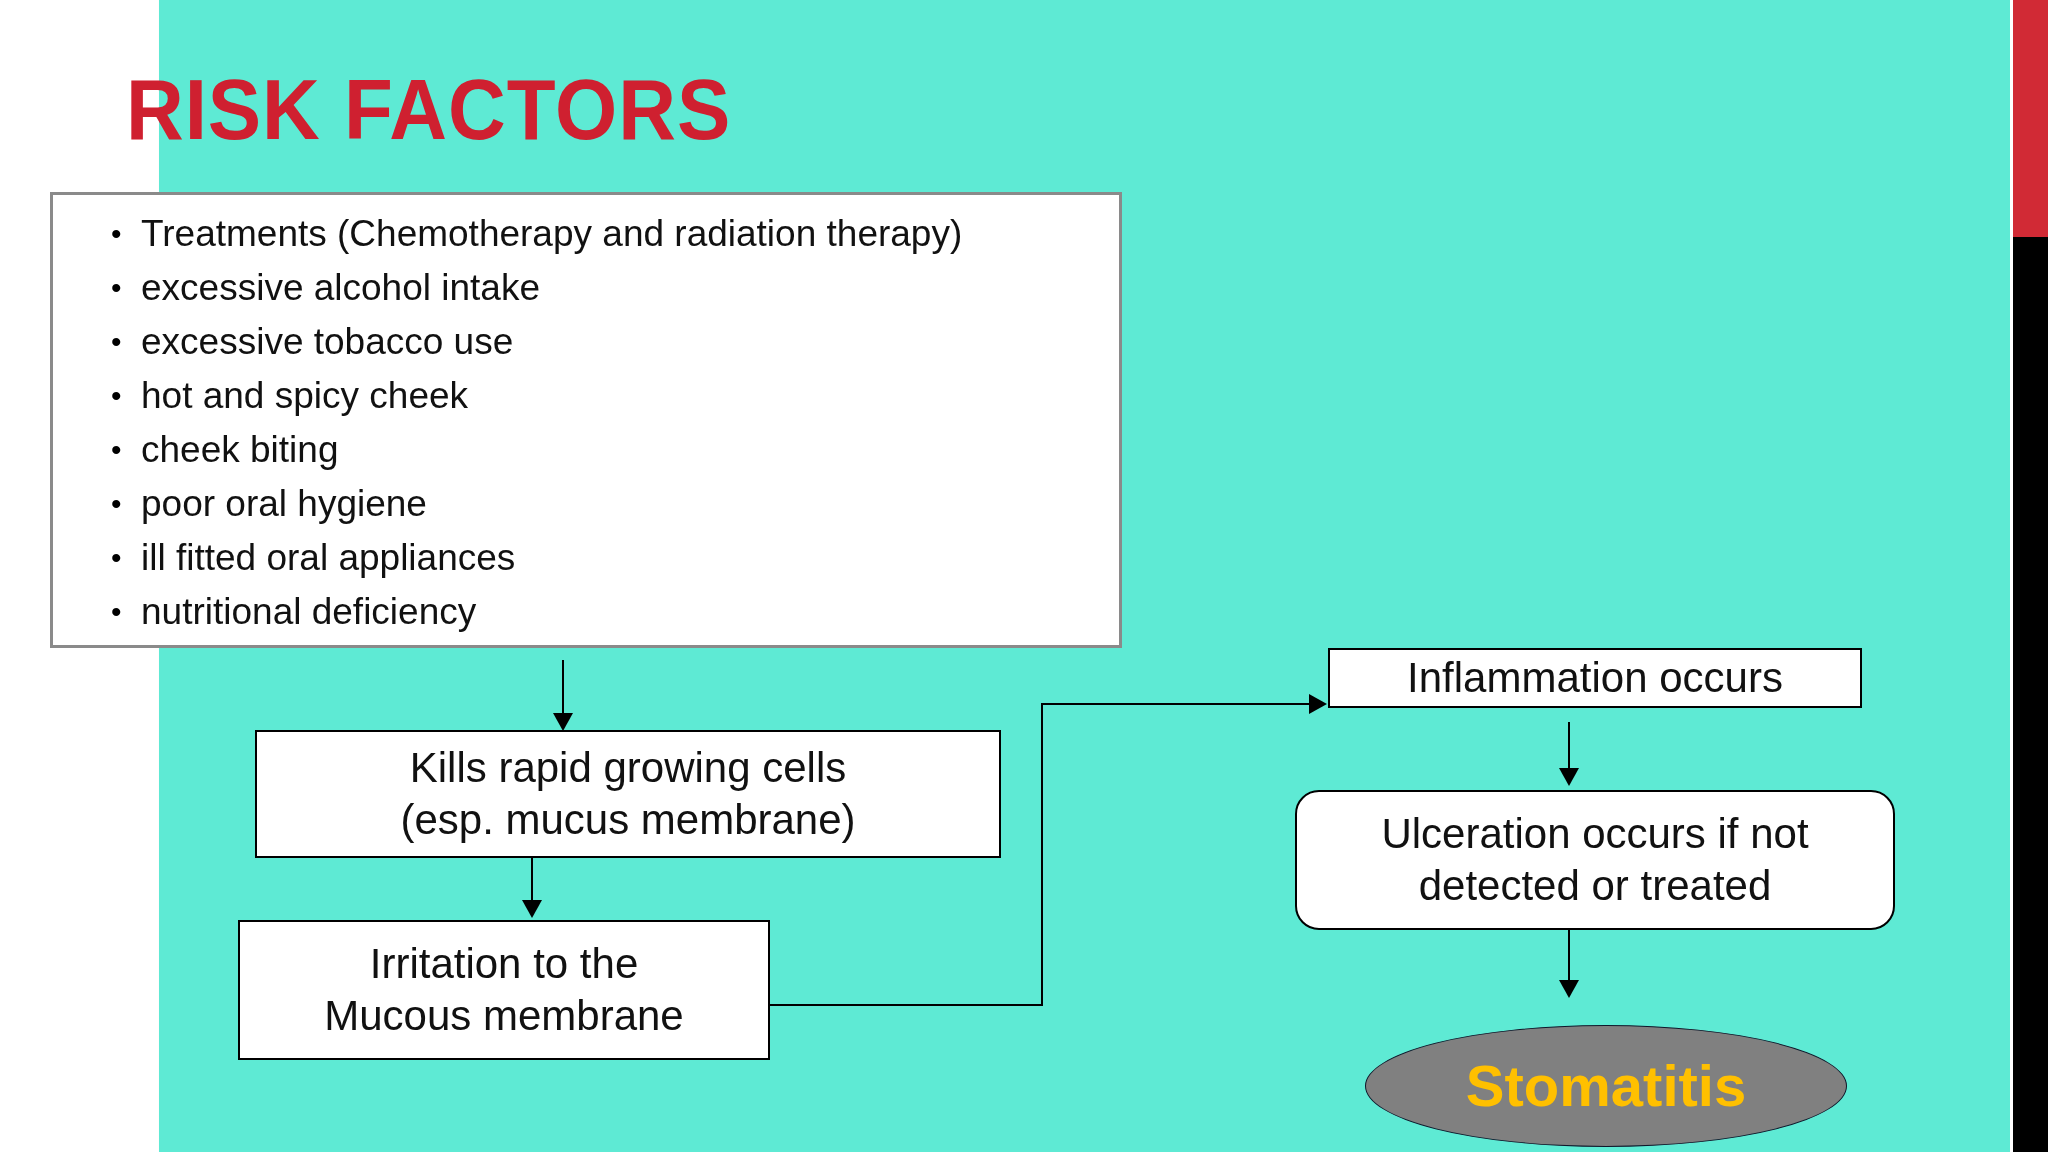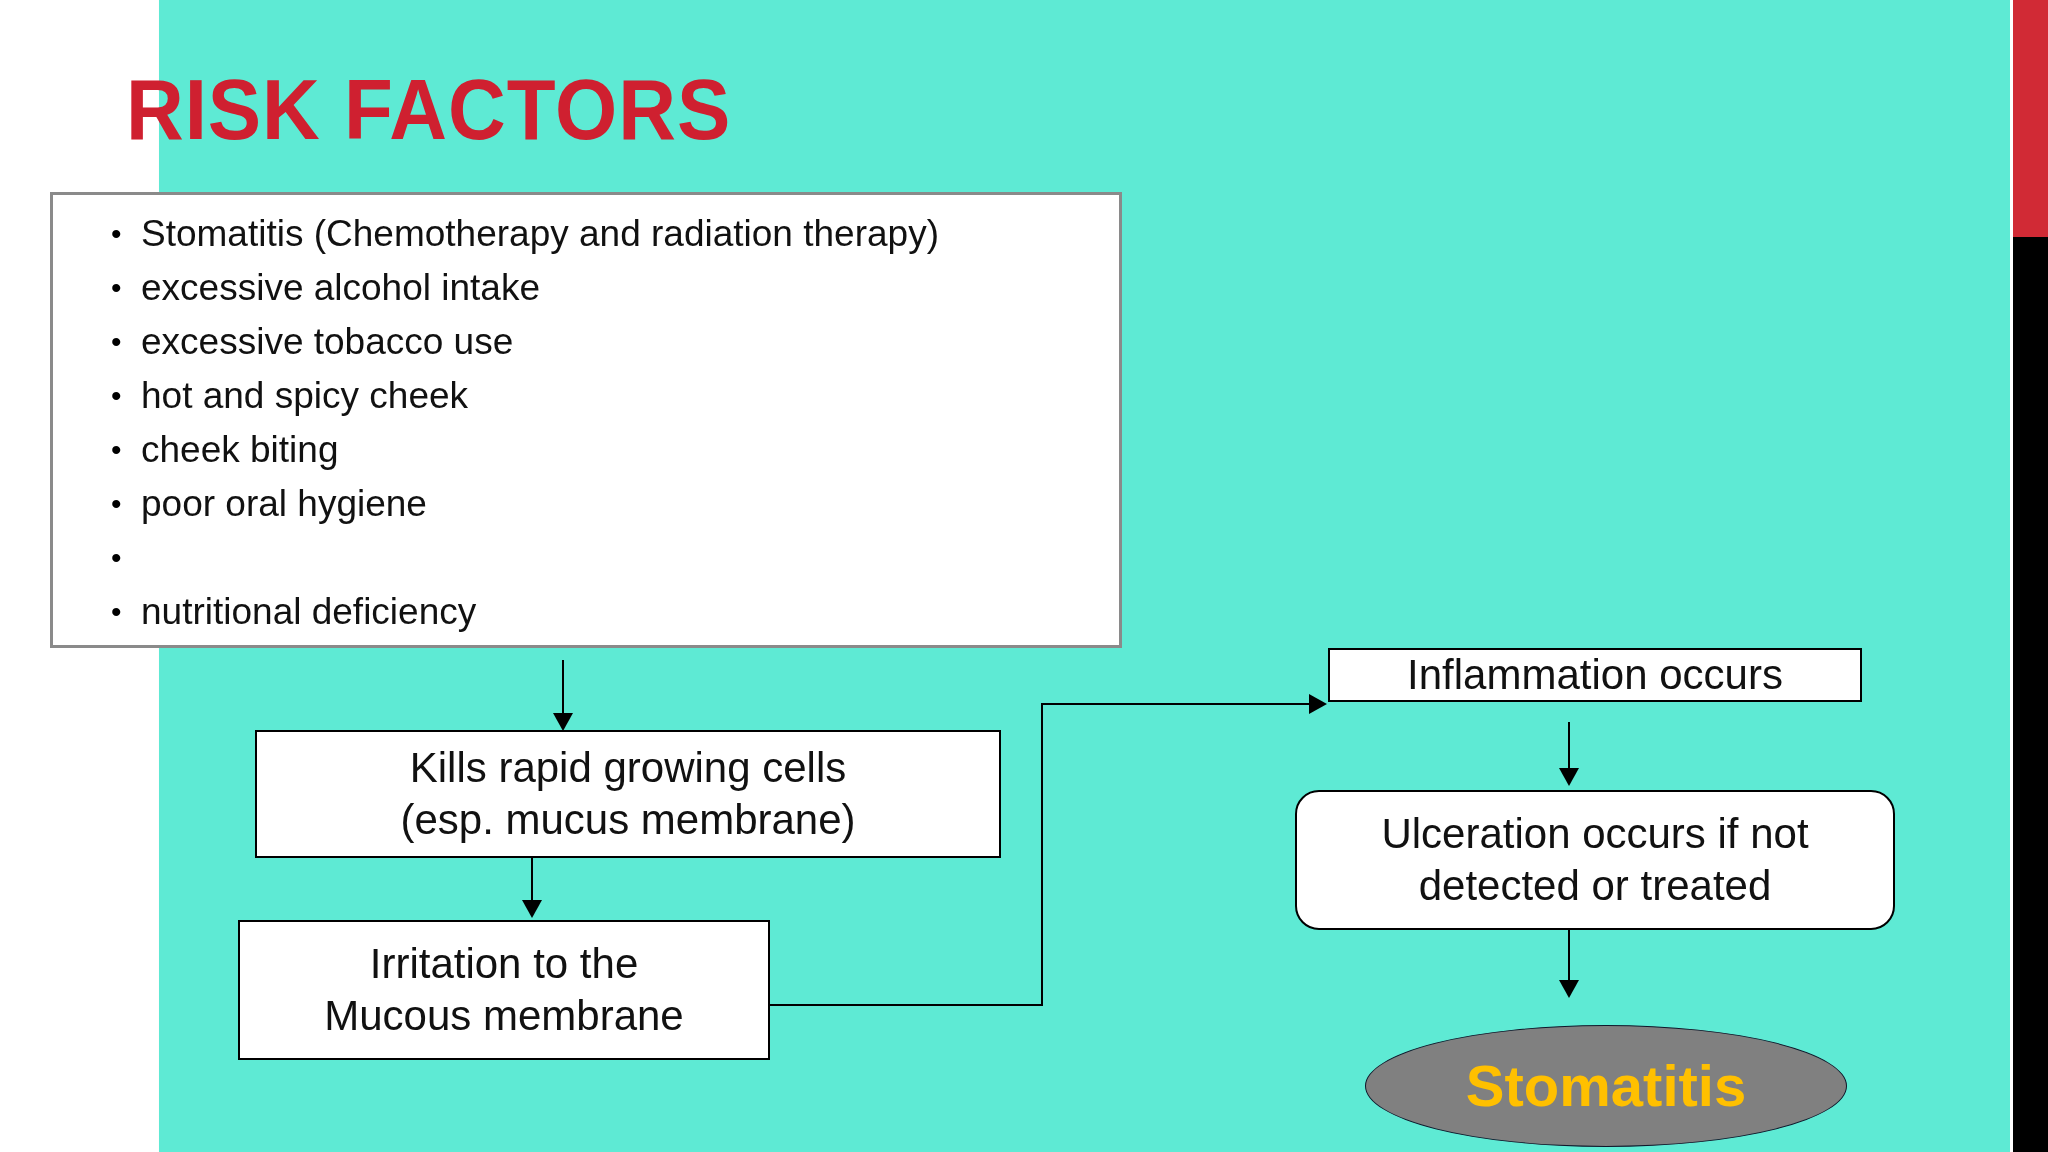--- a/index.html
+++ b/index.html
@@ -116,21 +116,21 @@
     justify-content: center;
     color: #111111;
     font-size: 42px;
     line-height: 52px;
     text-align: center;
     white-space: nowrap;
   }
 
   #box-kills      { left: 255px;  top: 730px;  width: 746px; height: 128px; }
   #box-irritation { left: 238px;  top: 920px;  width: 532px; height: 140px; }
-  #box-inflammation { left: 1328px; top: 648px; width: 534px; height: 54px; }
+  #box-inflammation { left: 1328px; top: 648px; width: 534px; height: 60px; }
   #box-ulceration { left: 1295px; top: 790px;  width: 600px; height: 140px; border-radius: 24px; }
 
   
   #node-stomatitis {
     position: absolute;
     left: 1365px;
     top: 1025px;
     width: 480px;
     height: 120px;
     border-radius: 50%;
@@ -180,21 +180,21 @@
   <div class="edge-band edge-band-red"></div>
   <div class="edge-band edge-band-black"></div>
   <div class="edge-band-gap"></div>
 
   <div id="page-title">RISK FACTORS</div>
 
   <div id="risk-box">
     <ul id="risk-list">
       <li>
         <span class="bullet-glyph">•</span>
-        <span>Stomatitis (Chemotherapy and radiation therapy)</span>
+        <span>Treatments (Chemotherapy and radiation therapy)</span>
       </li>
       <li>
         <span class="bullet-glyph">•</span>
         <span>excessive alcohol intake</span>
       </li>
       <li>
         <span class="bullet-glyph">•</span>
         <span>excessive tobacco use</span>
       </li>
       <li>
@@ -204,20 +204,21 @@
       <li>
         <span class="bullet-glyph">•</span>
         <span>cheek biting</span>
       </li>
       <li>
         <span class="bullet-glyph">•</span>
         <span>poor oral hygiene</span>
       </li>
       <li>
         <span class="bullet-glyph">•</span>
+        <span>ill fitted oral appliances</span>
       </li>
       <li>
         <span class="bullet-glyph">•</span>
         <span>nutritional deficiency</span>
       </li>
     </ul>
   </div>
 
   <div class="conn-line conn-v" style="left:562px; top:660px; height:58px;"></div>
   <div class="arrowhead-down" style="left:553px; top:713px;"></div>

